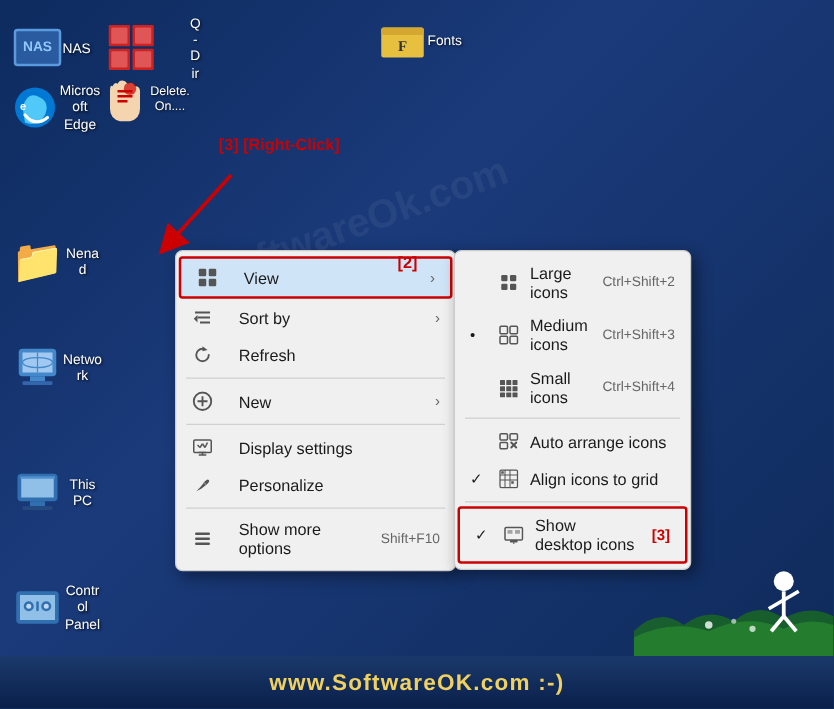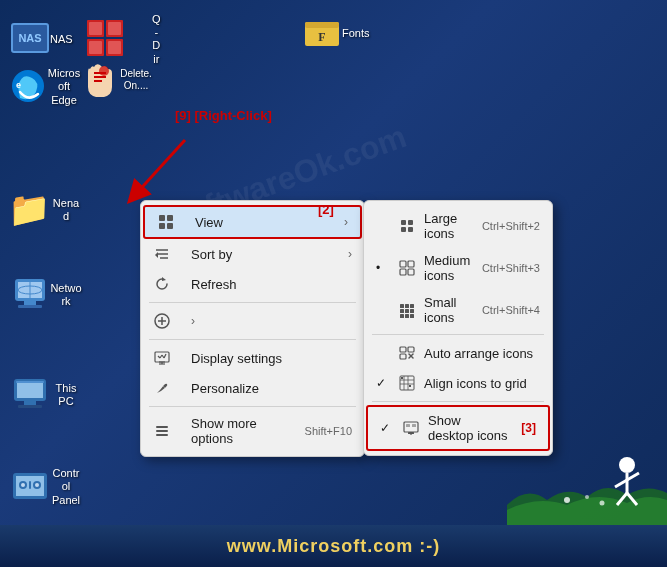--- a/index.html
+++ b/index.html
@@ -357,21 +357,21 @@
         <circle cx="13" cy="18" r="2" fill="#c0d8f0"></circle>
         <circle cx="27" cy="18" r="4" fill="#3070b0"></circle>
         <circle cx="27" cy="18" r="2" fill="#c0d8f0"></circle>
         <rect x="19" y="14" width="2" height="8" fill="#3070b0" rx="1"></rect>
       </svg>
     </div>
     <span class="icon-label">Control Panel</span>
   </div>
 
   <div class="arrow-right-click">
-    <span>[9]  [Right-Click]</span>
+    <span>[3]  [Right-Click]</span>
   </div>
 
   <svg style="position:absolute;top:130px;left:115px;z-index:20;" width="80" height="80" viewBox="0 0 80 80">
     <defs>
       <marker id="arrowhead" markerWidth="8" markerHeight="8" refX="4" refY="4" orient="auto">
         <polygon points="0 0, 8 4, 0 8" fill="#cc0000"></polygon>
       </marker>
     </defs>
     <line x1="70" y1="10" x2="20" y2="65" stroke="#cc0000" stroke-width="3" marker-end="url(#arrowhead)"></line>
   </svg>
@@ -417,20 +417,21 @@
     <div class="menu-separator"></div>
 
     <div class="menu-item">
       <div class="menu-icon">
         <svg width="16" height="16" viewBox="0 0 16 16">
           <circle cx="8" cy="8" r="7" stroke="#555" stroke-width="1.5" fill="none"></circle>
           <line x1="8" y1="4" x2="8" y2="12" stroke="#555" stroke-width="1.5"></line>
           <line x1="4" y1="8" x2="12" y2="8" stroke="#555" stroke-width="1.5"></line>
         </svg>
       </div>
+      <span class="menu-label">New</span>
       <span class="menu-arrow">›</span>
     </div>
 
     <div class="menu-separator"></div>
 
     <div class="menu-item">
       <div class="menu-icon">
         <svg width="16" height="16" viewBox="0 0 16 16">
           <rect x="1" y="2" width="14" height="10" rx="1" stroke="#555" stroke-width="1.2" fill="none"></rect>
           <line x1="5" y1="12" x2="11" y2="12" stroke="#555" stroke-width="1.2"></line>
@@ -585,16 +586,16 @@
     <line x1="120" y1="55" x2="132" y2="48" stroke="white" stroke-width="3"></line>
     <line x1="120" y1="68" x2="110" y2="80" stroke="white" stroke-width="3"></line>
     <line x1="120" y1="68" x2="130" y2="80" stroke="white" stroke-width="3"></line>
 
     <circle cx="60" cy="75" r="3" fill="white" opacity="0.8"></circle>
     <circle cx="80" cy="72" r="2" fill="white" opacity="0.6"></circle>
     <circle cx="95" cy="78" r="2.5" fill="white" opacity="0.7"></circle>
   </svg>
 
   <div class="bottom-bar">
-    <span class="bottom-bar-text">www.Microsoft.com :-)</span>
+    <span class="bottom-bar-text">www.SoftwareOK.com :-)</span>
   </div>
 
 </div>
 
 </body></html>

